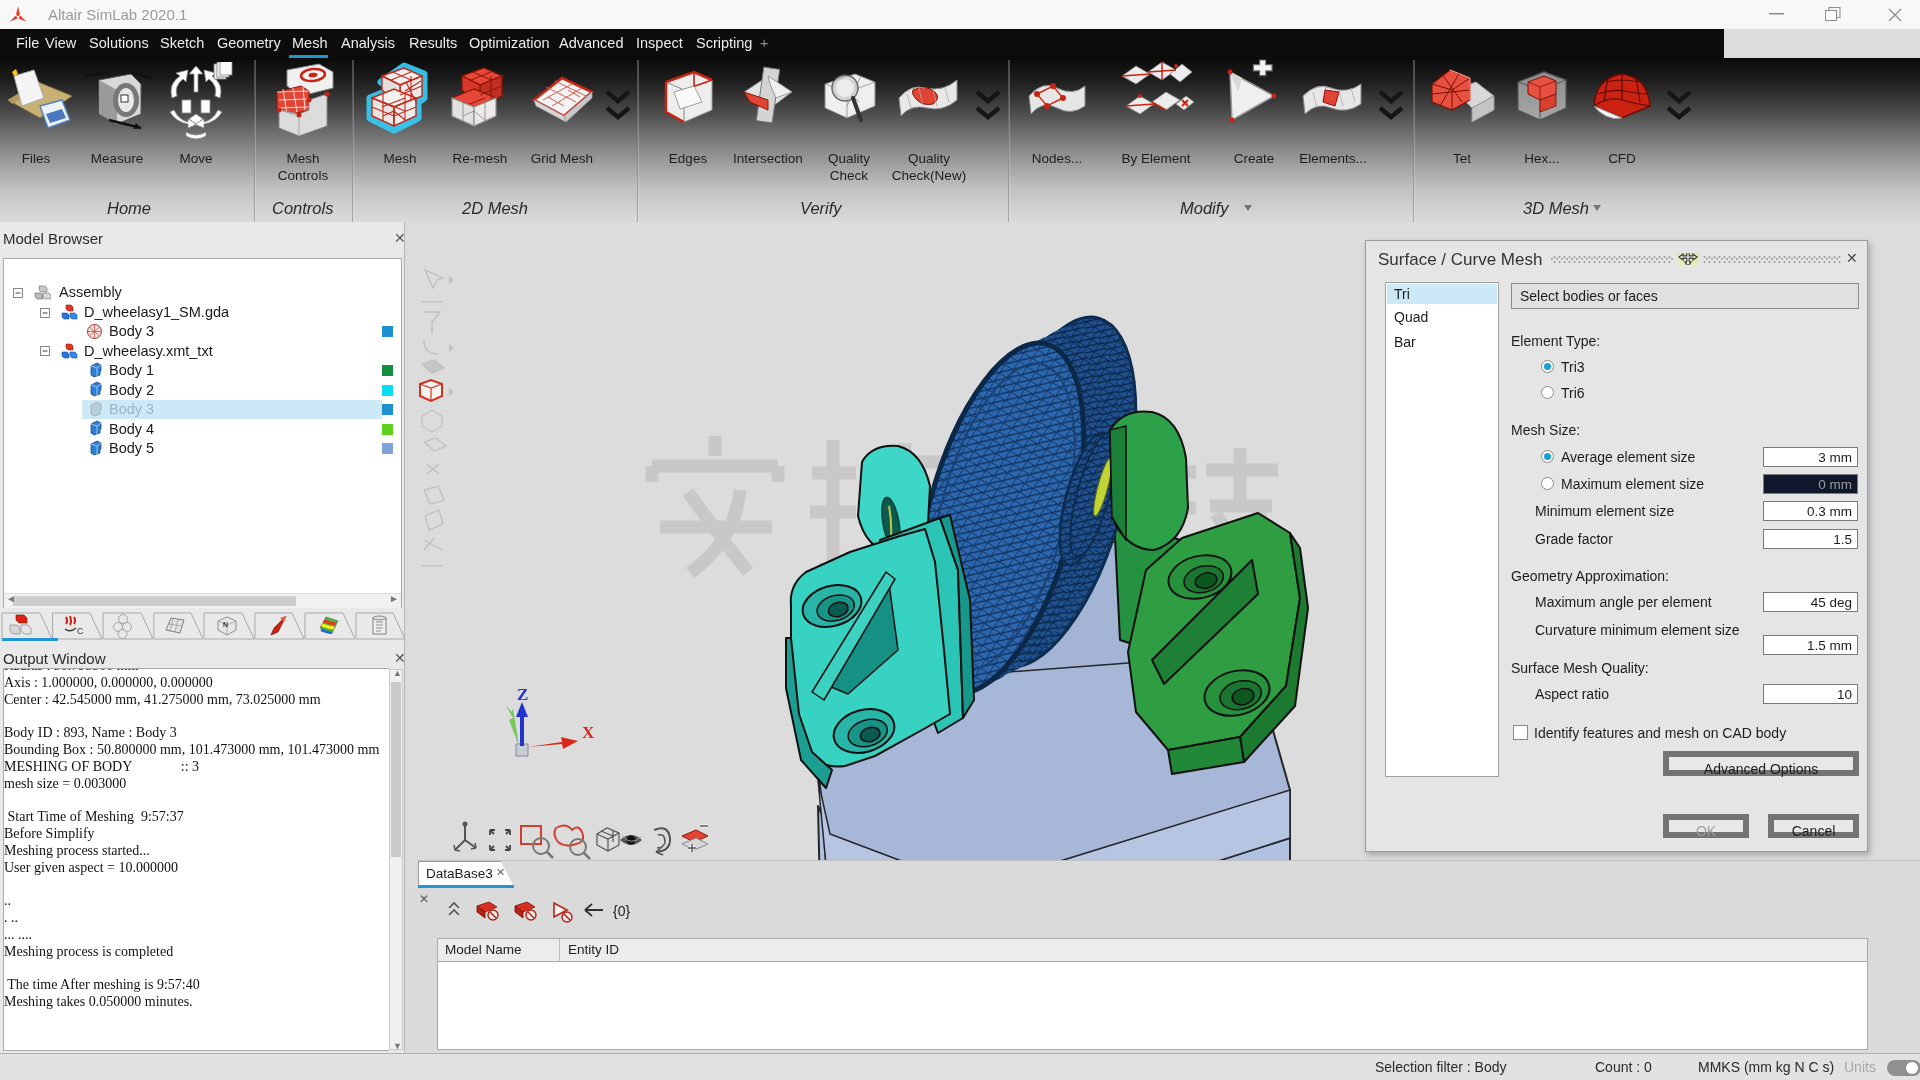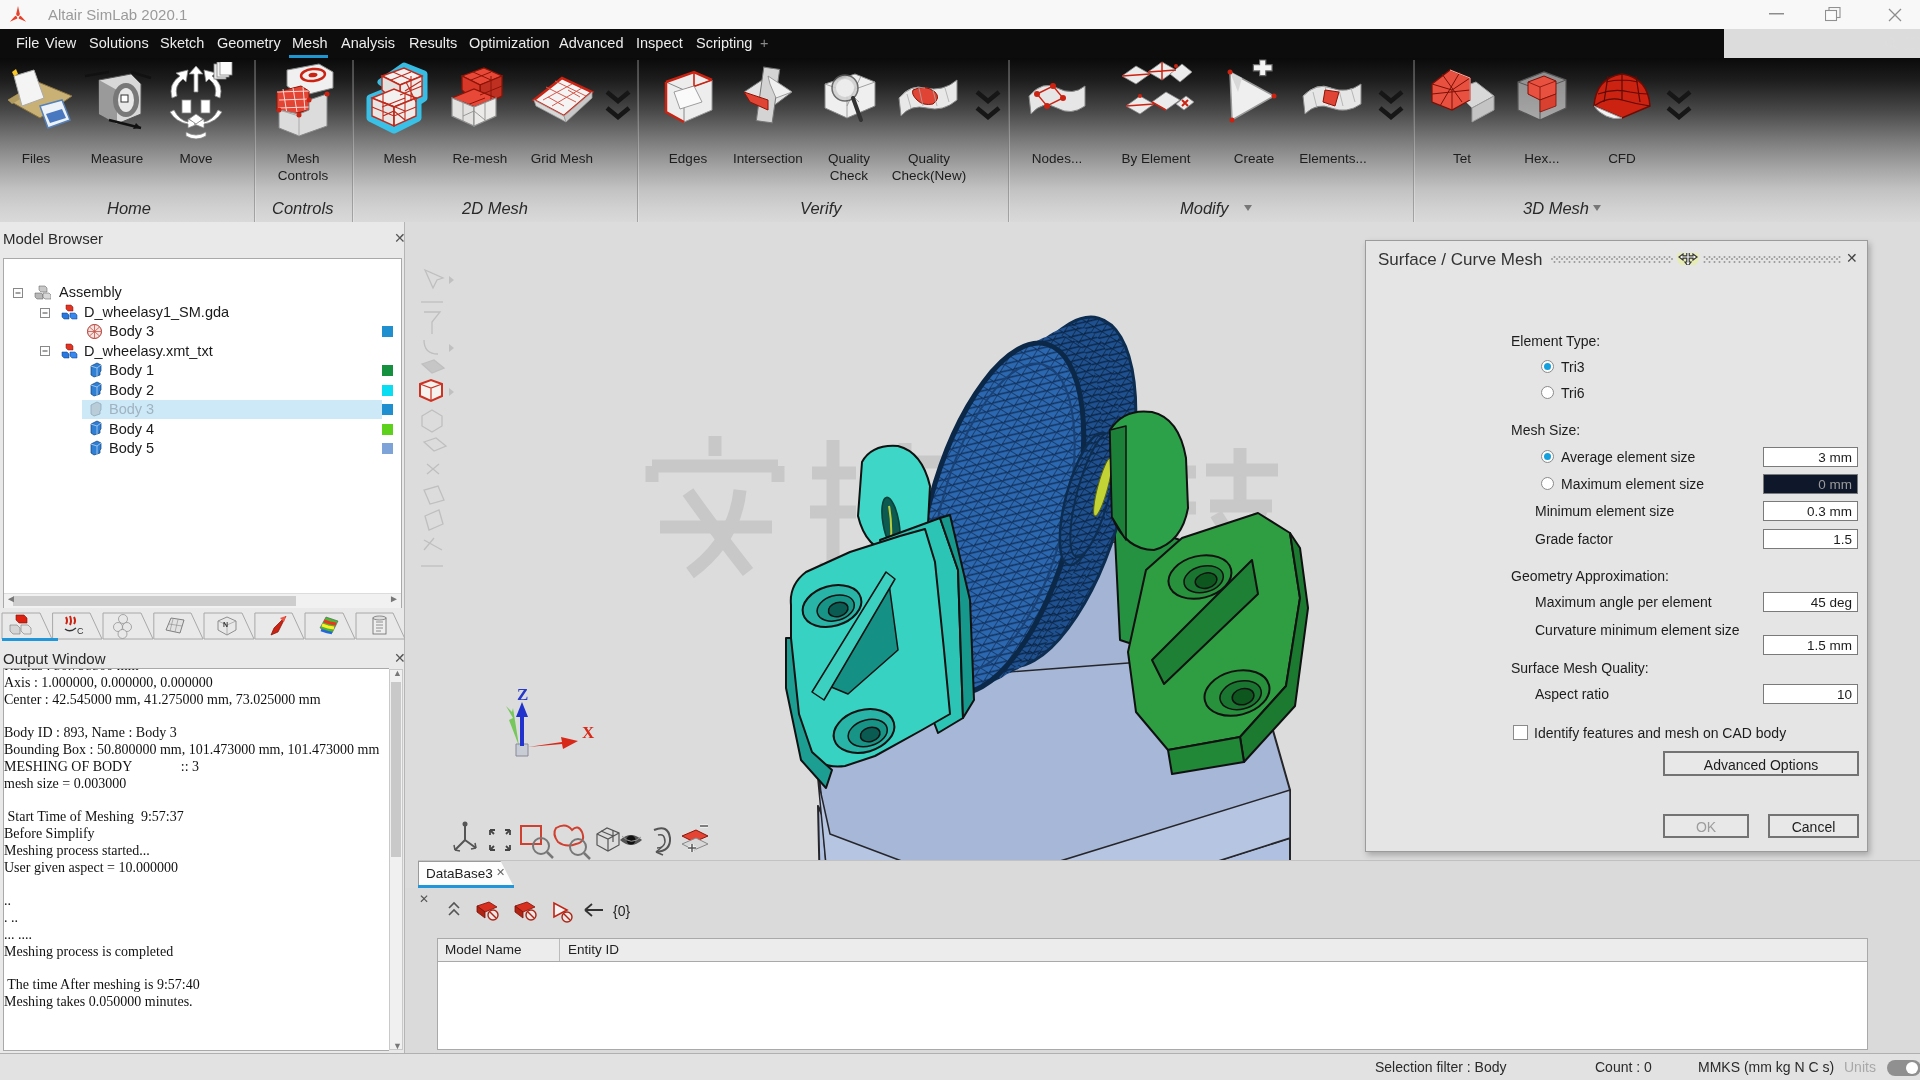--- a/index.html
+++ b/index.html
@@ -25,21 +25,21 @@
   #outwin{position:absolute;left:0;top:424px;width:405px;height:434px;}
   #outtext{position:absolute;left:3px;top:22px;width:386px;height:383px;background:#fff;border:1px solid #a9a9a9;border-right:none;box-sizing:border-box;overflow:hidden;
     font-family:"Liberation Serif",serif;font-size:14px;line-height:16.8px;color:#111;}
   #statusbar{position:absolute;left:0;top:1053px;width:1920px;height:27px;background:#e2e2e2;border-top:1px solid #b0b0b0;box-sizing:border-box;font-size:14px;color:#2a2a2a;}
   #dialog{position:absolute;left:1365px;top:240px;width:503px;height:612px;background:#e5e5e5;
     border:1px solid #9b9b9b;box-shadow:2px 3px 6px rgba(0,0,0,.25);box-sizing:border-box;font-size:14px;color:#1c1c1c;}
   .din{position:absolute;width:95px;height:20px;background:#fff;border:1px solid #7a7a7a;font-size:13.5px;
     text-align:right;line-height:20px;padding-right:5px;box-sizing:border-box;}
   .radio{position:absolute;width:13px;height:13px;border-radius:50%;background:#fff;border:1px solid #8a8a8a;box-sizing:border-box;}
   .radio.on::after{content:"";position:absolute;left:2px;top:2px;width:7px;height:7px;border-radius:50%;background:#14a0dc;}
-  .btn{position:absolute;background:#e8e8e8;border:2px solid #737373;font-size:14px;color:#1c1c1c;
+  .btn{position:absolute;background:#e8e8e8;border:6px solid #737373;font-size:14px;color:#1c1c1c;
     text-align:center;box-sizing:border-box;}
 </style>
 </head>
 <body>
 
 <div id="titlebar">
   <svg class="abs" style="left:7px;top:4px" width="22" height="22" viewBox="0 0 22 22">
     <g transform="translate(11,12)" fill="#e8402a">
       <path d="M-1.8 -2 L0 -10 L1.8 -2 Q0 -0.5 -1.8 -2 Z"></path>
       <path d="M-1.8 -2 L0 -10 L1.8 -2 Q0 -0.5 -1.8 -2 Z" transform="rotate(125)"></path>
@@ -748,20 +748,29 @@
         <circle cx="3.5" cy="4" r="1" fill="#999"></circle>
       </pattern>
     <rect x="0" y="2" width="122" height="8" fill="url(#dotp)"></rect>
     <rect x="152" y="2" width="138" height="8" fill="url(#dotp)"></rect>
     <g transform="translate(137,4)">
       <circle cx="0" cy="0" r="11" fill="#e8f0a0" opacity="0.7"></circle>
       <path d="M0 -9 L3 -5 L1.2 -5 L1.2 -1.2 L5 -1.2 L5 -3 L9 0 L5 3 L5 1.2 L1.2 1.2 L1.2 5 L3 5 L0 9 L-3 5 L-1.2 5 L-1.2 1.2 L-5 1.2 L-5 3 L-9 0 L-5 -3 L-5 -1.2 L-1.2 -1.2 L-1.2 -5 L-3 -5 Z" fill="#fff" stroke="#333" stroke-width="1.2"></path>
     </g>
   </svg>
 
+  <div class="abs" style="left:19px;top:41px;width:114px;height:495px;background:#fff;border:1px solid #a0a0a0;box-sizing:border-box">
+    <div class="abs" style="left:1px;top:1px;width:110px;height:20px;background:#cde8f6"></div>
+    <span class="abs" style="left:8px;top:3px">Tri</span>
+    <span class="abs" style="left:8px;top:26px">Quad</span>
+    <span class="abs" style="left:8px;top:51px">Bar</span>
+  </div>
+  <div class="abs" style="left:145px;top:42px;width:348px;height:26px;background:#e0e0e0;border:1px solid #8b8b8b;box-sizing:border-box">
+    <span class="abs" style="left:8px;top:4px">Select bodies or faces</span>
+  </div>
   <span class="abs" style="left:145px;top:92px">Element Type:</span>
   <div class="radio on" style="left:175px;top:119px"></div>
     <span class="abs" style="left:195px;top:118px">Tri3</span>
   <div class="radio" style="left:175px;top:145px"></div>
     <span class="abs" style="left:195px;top:144px">Tri6</span>
   <span class="abs" style="left:145px;top:181px">Mesh Size:</span>
   <div class="radio on" style="left:175px;top:209px"></div>
     <span class="abs" style="left:195px;top:208px">Average element size</span>
   <div class="din" style="left:397px;top:206px">3 mm</div>
   <div class="radio" style="left:175px;top:236px"></div>

